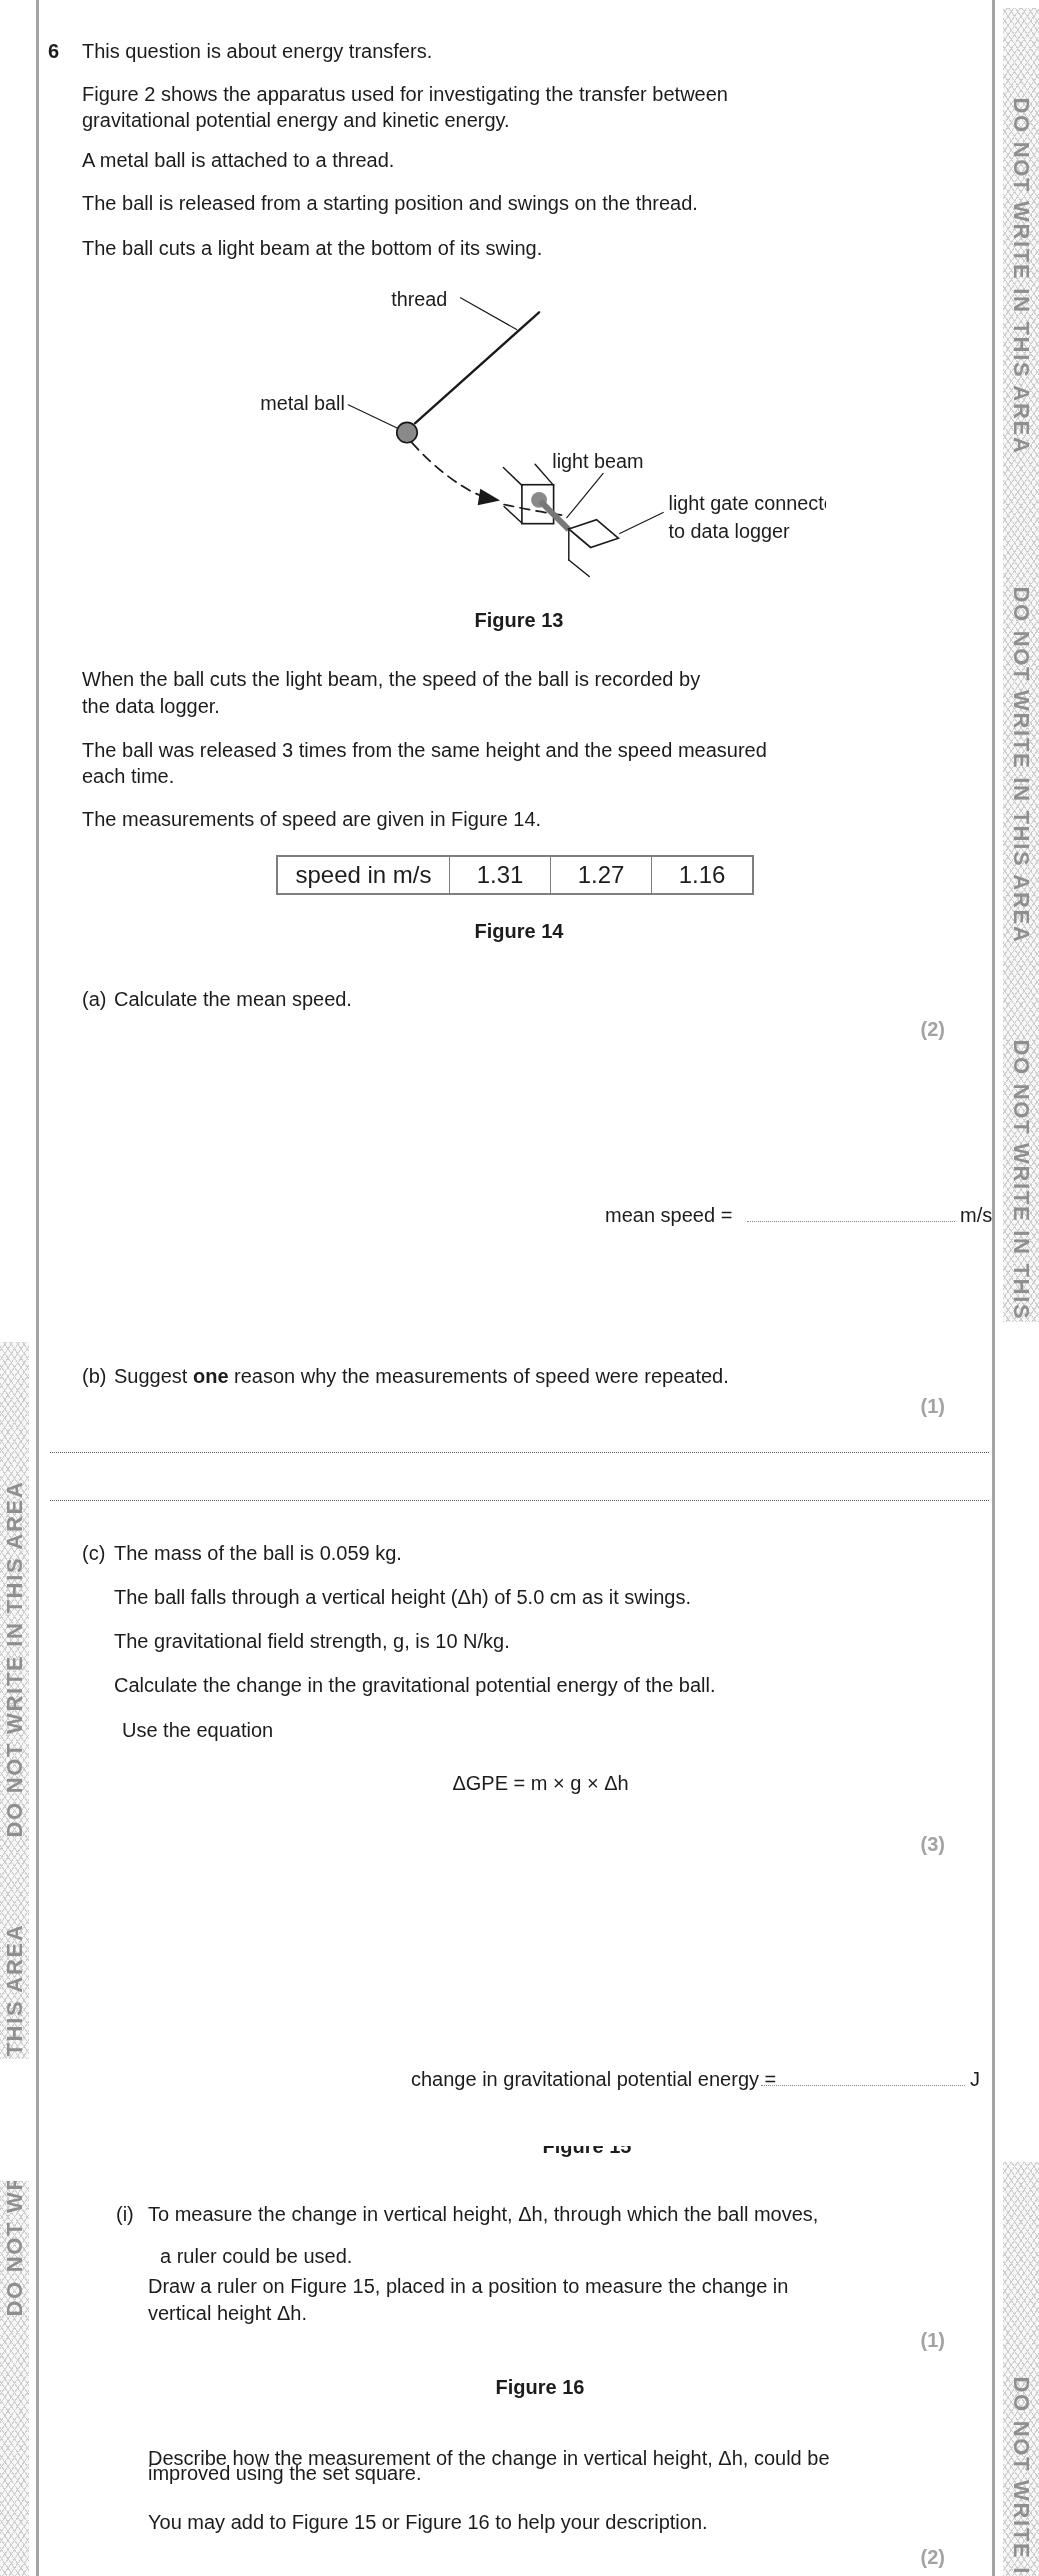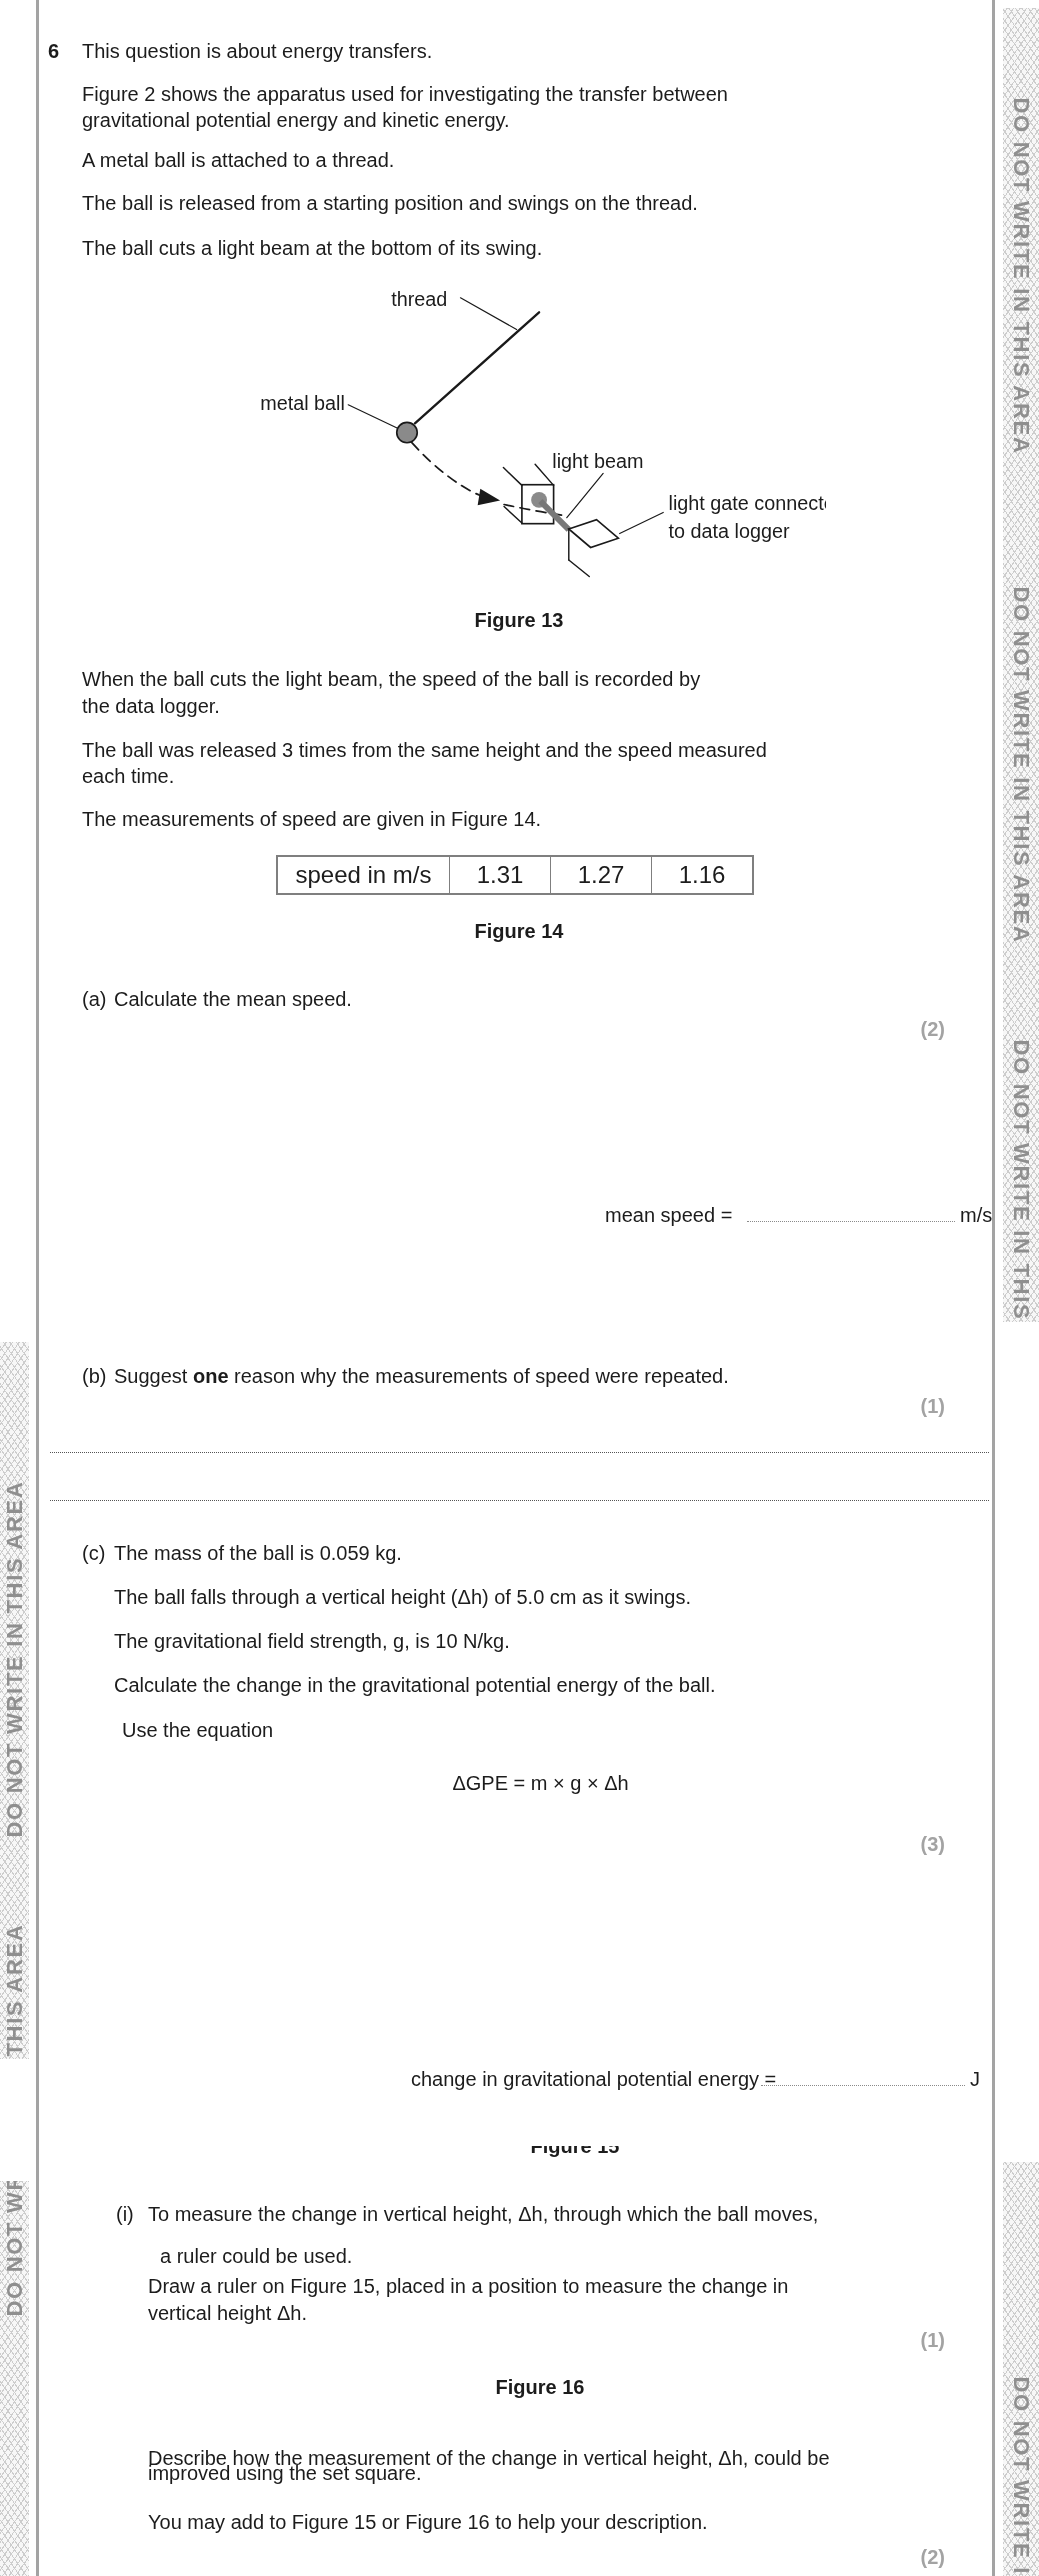--- a/index.html
+++ b/index.html
@@ -142,21 +142,21 @@
   <div class="t" style="left:114px; top:1628px;">The gravitational field strength, g, is 10 N/kg.</div>
   <div class="t" style="left:114px; top:1672px;">Calculate the change in the gravitational potential energy of the ball.</div>
   <div class="t" style="left:114px; top:1717px;margin-left:8px;">Use the equation</div>
   <div class="t" style="left:276px; top:1770px; width:529px; text-align:center; white-space:nowrap;">ΔGPE = m × g × Δh</div>
   <div class="marks" style="left:866px; top:1833px;">(3)</div>
   <div class="t" style="left:383px; top:2066px;margin-left:28px;">change in gravitational potential energy =</div>
   <div class="dots" style="left:761px; top:2066px; width:204px; height:18.5px;"></div>
   <div class="t" style="left:970px; top:2066px;">J</div>
 
   <div class="clipbox" style="left:443px; top:2146px; width:264px; height:15px;">
-    <div class="caption" style="left:0px; top:-10.6px; position:absolute;text-align:center;">Figure 15</div>
+    <div class="caption" style="left:12px; top:-10.6px; position:absolute;text-align:center;">Figure 15</div>
   </div>
 
   <div class="t" style="left:116px; top:2201px;">(i)</div>
   <div class="t" style="left:148px; top:2201px;">To measure the change in vertical height, Δh, through which the ball moves,</div>
   <div class="t" style="left:160px; top:2228px;margin-top:15px;">a ruler could be used.</div>
   <div class="t" style="left:148px; top:2273px;">Draw a ruler on Figure 15, placed in a position to measure the change in</div>
   <div class="t" style="left:148px; top:2300px;">vertical height Δh.</div>
   <div class="marks" style="left:866px; top:2329px;">(1)</div>
 
   <div class="caption" style="left:408px; top:2376px;">Figure 16</div>

